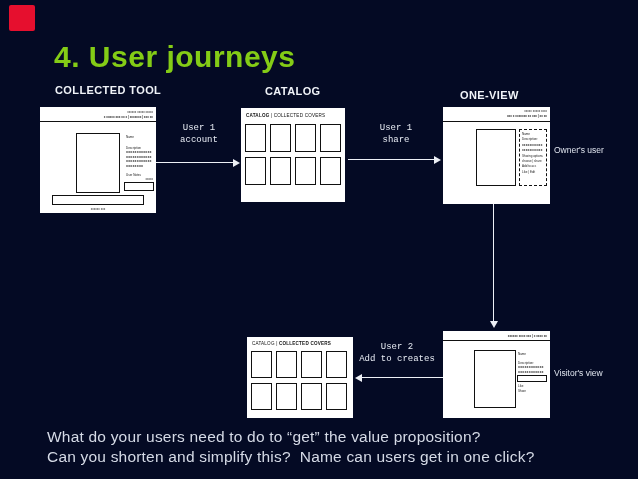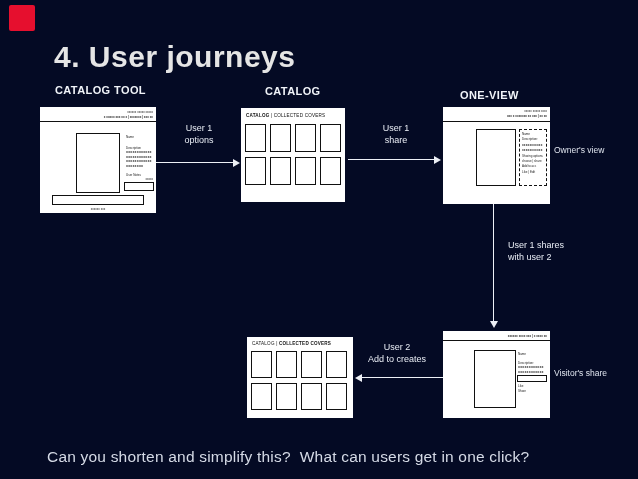--- a/index.html
+++ b/index.html
@@ -41,39 +41,39 @@
   
   .arrow-line { position:absolute; background:#edf0f6; }
   .h-line { height:1px; }
   .v-line { width:1px; }
   .head { position:absolute; width:0; height:0; }
   .head-right { border-top:4px solid transparent; border-bottom:4px solid transparent; border-left:7px solid #edf0f6; }
   .head-left  { border-top:4px solid transparent; border-bottom:4px solid transparent; border-right:7px solid #edf0f6; }
   .head-down  { border-left:4px solid transparent; border-right:4px solid transparent; border-top:7px solid #edf0f6; }
 
   
-  .flow-label { position:absolute; color:#e9edf5; font-size:9px; line-height:11.5px; }
+  .flow-label { position:absolute; color:#e9edf5; font-size:9px; line-height:11.5px;font-family:Liberation Mono, monospace; }
   .center { text-align:center; }
   .view-label { position:absolute; color:#dfe4ee; font-size:8.5px; }
 
   
   .footer-line { position:absolute; left:47px; color:#d5dae6; font-size:15.5px; letter-spacing:.2px; white-space:pre; }
   #footer1 { top:428px; }
   #footer2 { top:448px; }
 </style>
 </head>
 <body>
 
 <div id="slide" style="background: rgb(4, 10, 36);">
 
   <div id="marker" class="abs" style="background:#e60f2e;"></div>
 
-  <div id="title" class="abs" style="color: #e5e5e5;">4. User journeys</div>
+  <div id="title" class="abs" style="color: #84cc16;">4. User journeys</div>
 
-  <div id="label-creation" class="abs col-label">CATALOG TOOL</div>
+  <div id="label-creation" class="abs col-label">COLLECTED TOOL</div>
   <div id="label-catalog" class="abs col-label">CATALOG</div>
   <div id="label-oneview" class="abs col-label">ONE-VIEW</div>
 
   <div class="win" style="left:40px; top:107px; width:116px; height:106px;">
     <div class="abs tinytext tiny-right" style="right:3px; top:3px;">xxxxxx xxxxx xxxxx</div>
     <div class="abs tinytext tiny-right" style="right:3px; top:8px; font-weight:bold;">x xxxxx xxx xx x | xxxxxxx | xxx xx</div>
     <div class="rule" style="top:14px;"></div>
     <div class="box" style="left:36px; top:26px; width:44px; height:60px;"></div>
     <div class="abs" style="left:86px; top:28px; width:28px;">
       <div class="tinytext">Name</div>
@@ -86,21 +86,21 @@
     </div>
     <div class="abs tinytext tiny-right" style="right:3px; top:70px;">xxxxx</div>
     <div class="box" style="left:84px; top:75px; width:30px; height:9px;"></div>
     <div class="box" style="left:12px; top:88px; width:92px; height:10px; text-align:center;">
       <span class="tinytext" style="line-height:8px;">xxxxxx xxx</span>
     </div>
   </div>
 
   <div class="flow-label center" style="left:169px; top:123px; width:60px;">
     <div>User 1</div>
-    <div>options</div>
+    <div>account</div>
   </div>
   <div class="arrow-line h-line" style="left:156px; top:162px; width:77px;"></div>
   <div class="head head-right" style="left:233px; top:159px;"></div>
 
   <div class="win" style="left:241px; top:108px; width:104px; height:94px;">
     <div class="cat-header">
       <span style="font-weight:bold;">CATALOG</span><span> | COLLECTED COVERS</span>
     </div>
     <div class="cat-grid" style="left:4px; top:16px;">
       <div class="tile"></div>
@@ -132,28 +132,24 @@
       <div>Description:</div>
       <div class="fillerline" style="font-size:3px; line-height:5.4px;">xxxxxxxxxxx</div>
       <div class="fillerline" style="font-size:3px; line-height:5.4px;">xxxxxxxxxxx</div>
       <div></div>
       <div>Sharing options</div>
       <div>choose | share</div>
       <div>Add to acc</div>
       <div>Like | Edit</div>
     </div>
   </div>
-  <div class="view-label" style="left:554px; top:145px;">Owner's view</div>
+  <div class="view-label" style="left:554px; top:145px;">Owner's user</div>
 
   <div class="arrow-line v-line" style="left:493px; top:204px; height:118px;"></div>
   <div class="head head-down" style="left:490px; top:321px;"></div>
-  <div class="flow-label" style="left:508px; top:240px; width:72px;">
-    <div>User 1 shares</div>
-    <div>with user 2</div>
-  </div>
 
   <div class="win" style="left:247px; top:337px; width:106px; height:81px;">
     <div class="cat-header" style="top:4px;">
       <span>CATALOG | </span><span style="font-weight:bold;">COLLECTED COVERS</span>
     </div>
     <div class="cat-grid" style="left:4px; top:14px; grid-auto-rows:27px;">
       <div class="tile"></div>
       <div class="tile"></div>
       <div class="tile"></div>
       <div class="tile"></div>
@@ -178,17 +174,18 @@
     <div class="abs" style="left:75px; top:21px; width:30px;">
       <div class="tinytext">Name</div>
       <div class="tinytext" style="margin-top:5px;">Description:</div>
       <div class="fillerline">xxxxxxxxxxxx</div>
       <div class="fillerline">xxxxxxxxxxxx</div>
     </div>
     <div class="box" style="left:74px; top:44px; width:30px; height:7px;"></div>
     <div class="abs tinytext" style="left:75px; top:53px;">Like</div>
     <div class="abs tinytext" style="left:75px; top:58px;">Share</div>
   </div>
-  <div class="view-label" style="left:554px; top:368px;">Visitor's share</div>
+  <div class="view-label" style="left:554px; top:368px;">Visitor's view</div>
 
-  <div id="footer2" class="footer-line">Can you shorten and simplify this?  What can users get in one click?</div>
+  <div id="footer1" class="footer-line">What do your users need to do to “get” the value proposition?</div>
+  <div id="footer2" class="footer-line">Can you shorten and simplify this?  Name can users get in one click?</div>
 
 </div>
 
 </body></html>

